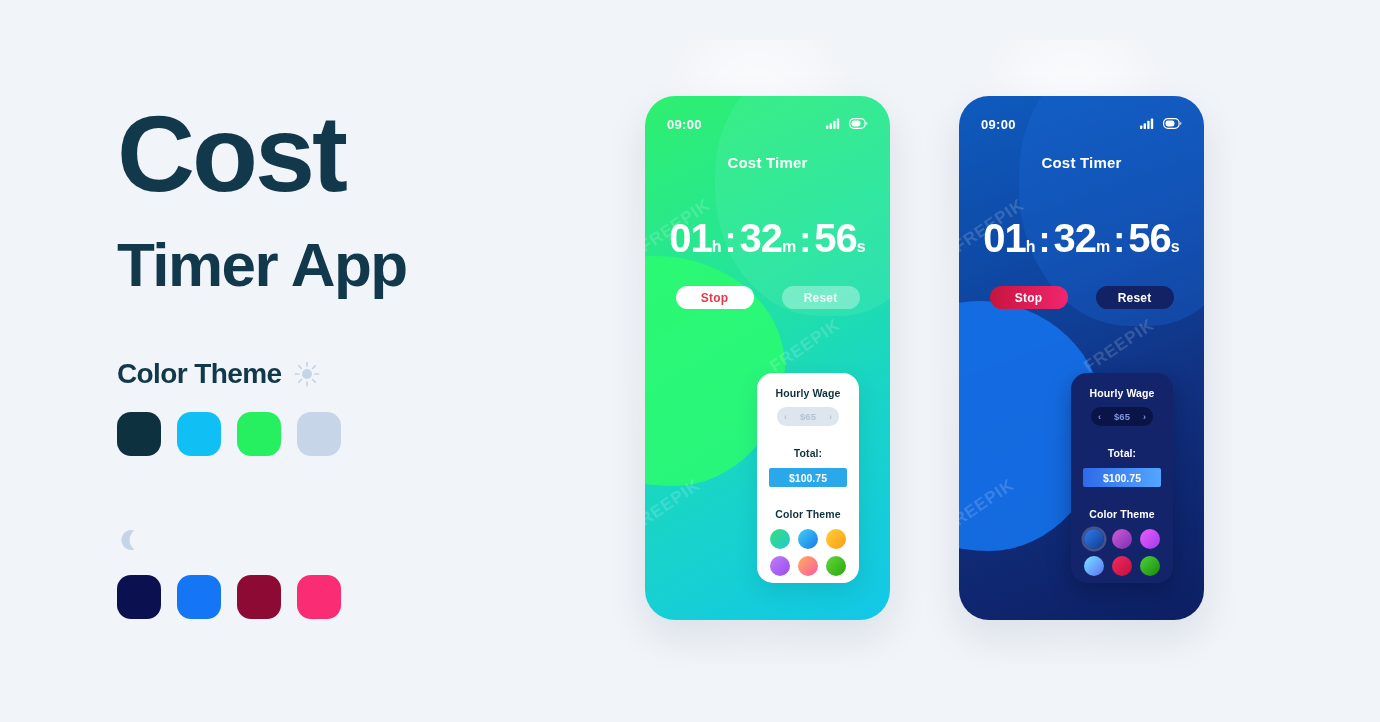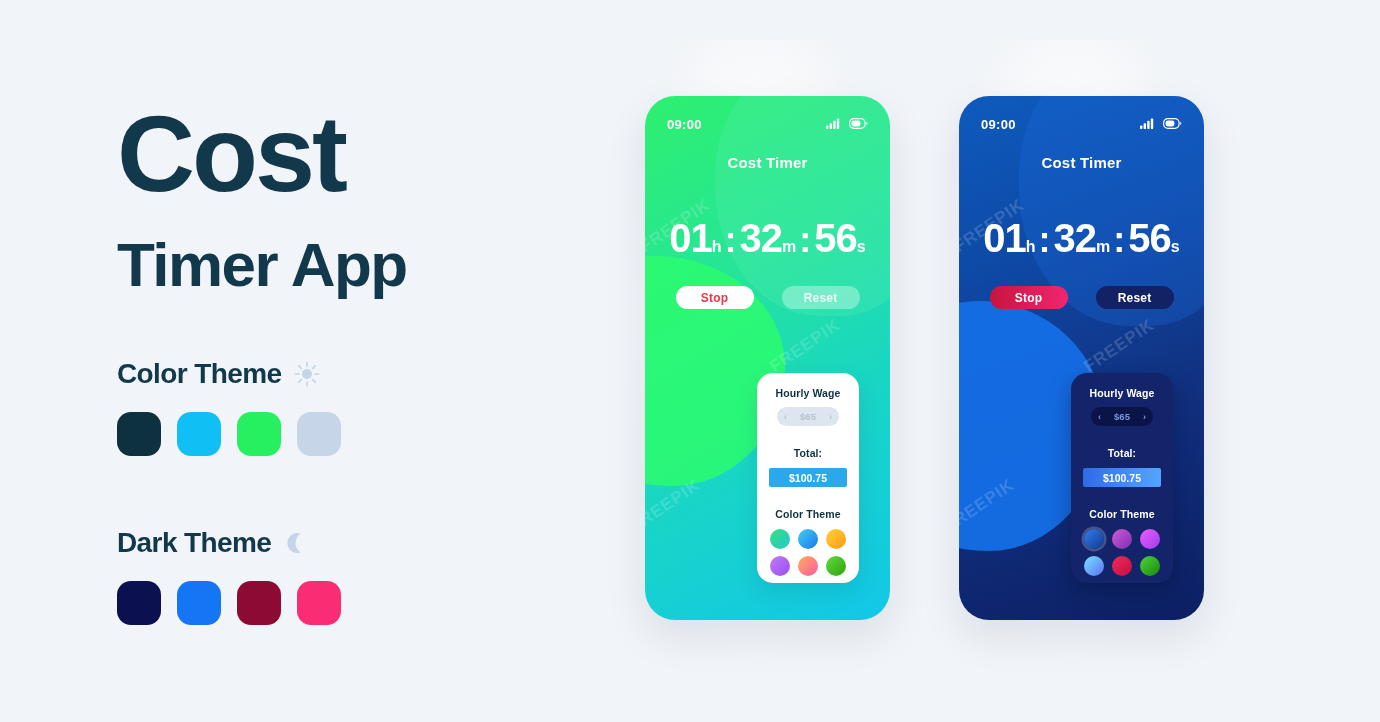--- a/index.html
+++ b/index.html
@@ -189,21 +189,20 @@
       <div class="swatches">
         <div class="swatch" style="background:#0d313f"></div>
         <div class="swatch" style="background:#10c0f5"></div>
         <div class="swatch" style="background:#27f060"></div>
         <div class="swatch" style="background:#c6d6e8"></div>
       </div>
     </div>
 
     <div class="theme-block dark">
       <div class="theme-head">
-        <span class="theme-name">Dark Theme</span>
         <span class="theme-icon">
           <svg viewBox="0 0 26 26" width="26" height="26">
             <path d="M17.5 3.5a10 10 0 1 0 0 19 11.5 11.5 0 0 1 0-19z" fill="#c4d5e8"></path>
           </svg>
         </span>
       </div>
       <div class="swatches">
         <div class="swatch" style="background:#0a1050"></div>
         <div class="swatch" style="background:#1476f5"></div>
         <div class="swatch" style="background:#8c0a33"></div>

